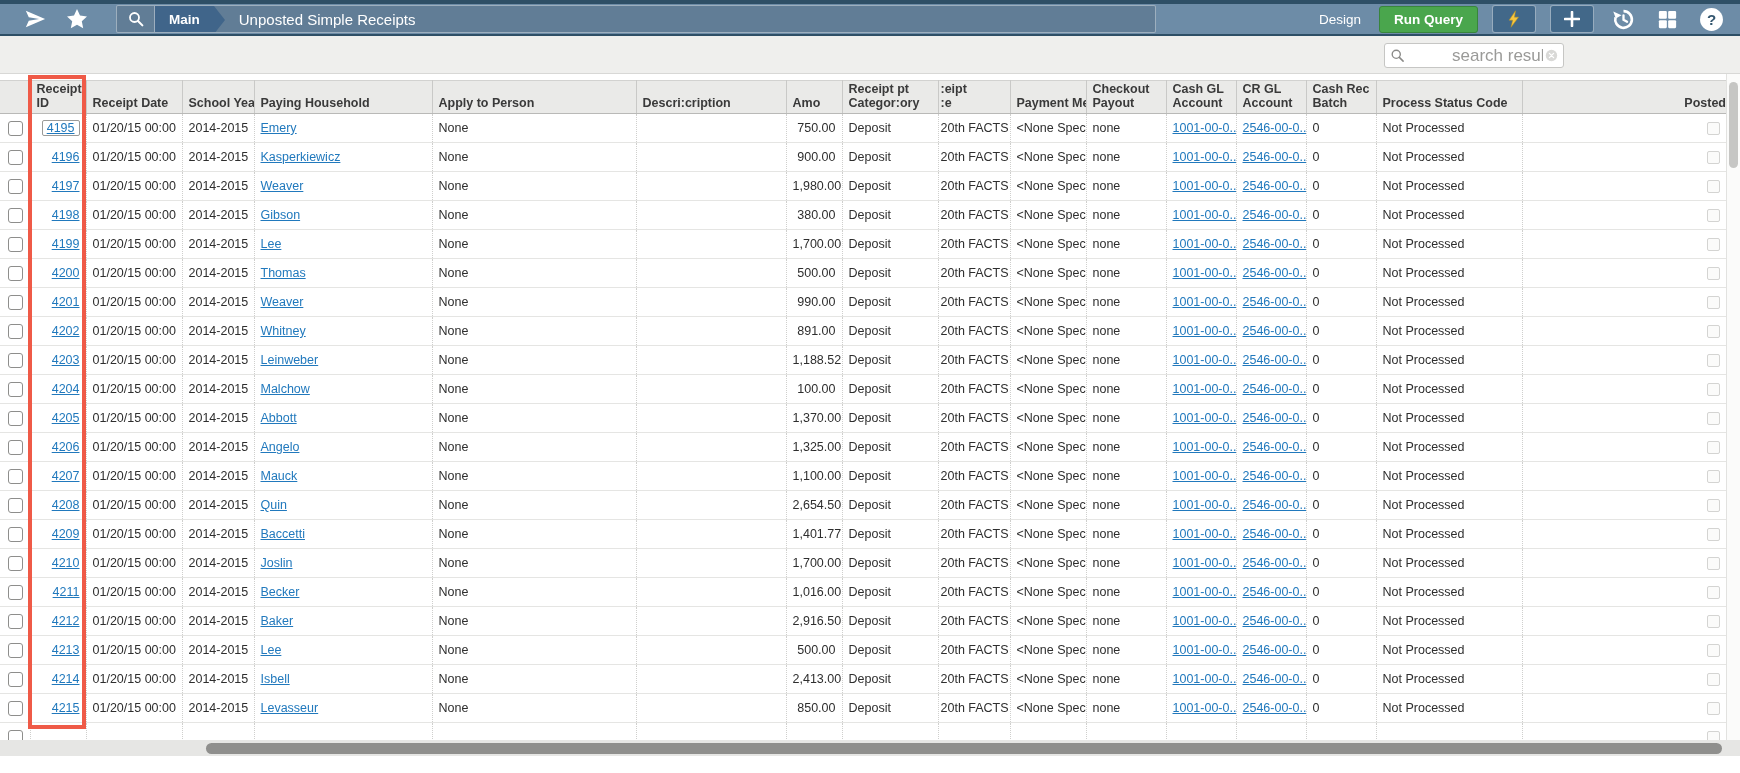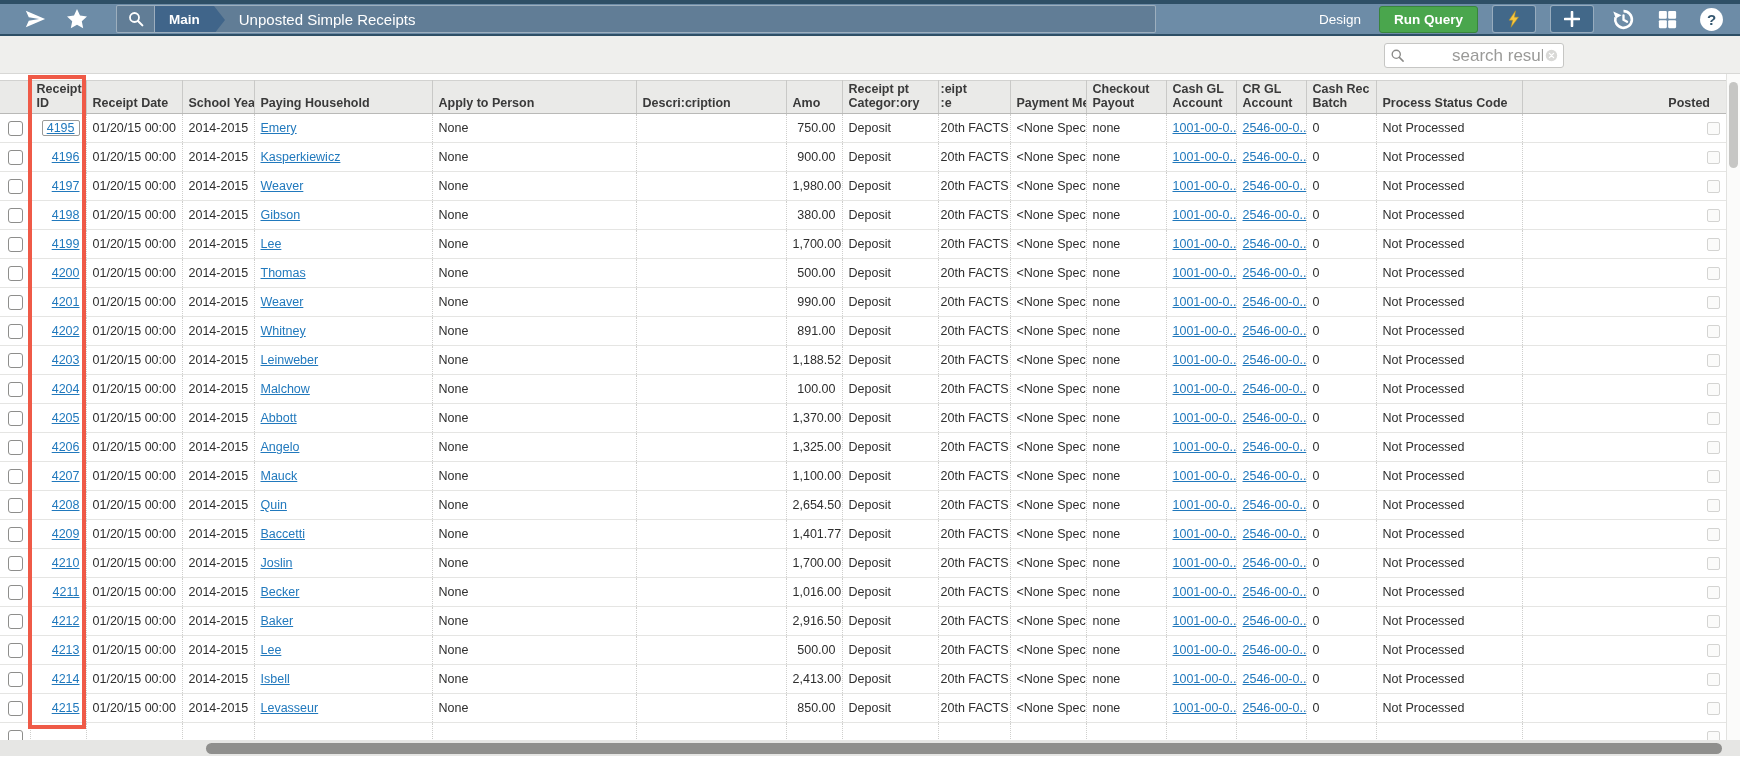--- a/index.html
+++ b/index.html
@@ -45,21 +45,21 @@
   .grid td:last-child{border-right:none;}
   .gray{color:#a5a5a3;}
   .lnk{color:#2179bd;text-decoration:underline;cursor:pointer;}
   .c-id,.c-date,.c-amt{text-align:right;}
   .id-focus{display:inline-block;border:1px solid #9a9a98;border-radius:2px;padding:0 4px;}
   .cb{display:inline-block;width:15px;height:15px;border:1px solid #8e8e8c;border-radius:3px;background:#fff;
       vertical-align:middle;margin-left:2px;cursor:pointer;}
   .c-post{text-align:right;padding-right:26px;}
   .cb2{display:inline-block;width:13px;height:13px;border:1px solid #d4d4d2;border-radius:2px;background:#fbfbfa;
        vertical-align:middle;cursor:pointer;}
-  .grid thead th.th-posted{text-align:right;padding-right:16px;}
+  .grid thead th.th-posted{text-align:right;padding-right:0;}
   .grid thead th.th-type{padding-left:2px;}
   .grid td.c-type{padding-left:2px;}
 
   
   .hlbox{position:absolute;left:28px;top:75px;width:58px;height:654px;border:4px solid #ef5a47;
          pointer-events:none;z-index:6;}
 
   
   .vscroll{position:absolute;right:0;top:74px;width:14px;height:666px;background:#fbfbfa;border-left:1px solid #e2e2e0;}
   .vthumb{position:absolute;left:2px;top:8px;width:9px;height:86px;background:#c6c6c4;border-radius:5px;cursor:pointer;}

